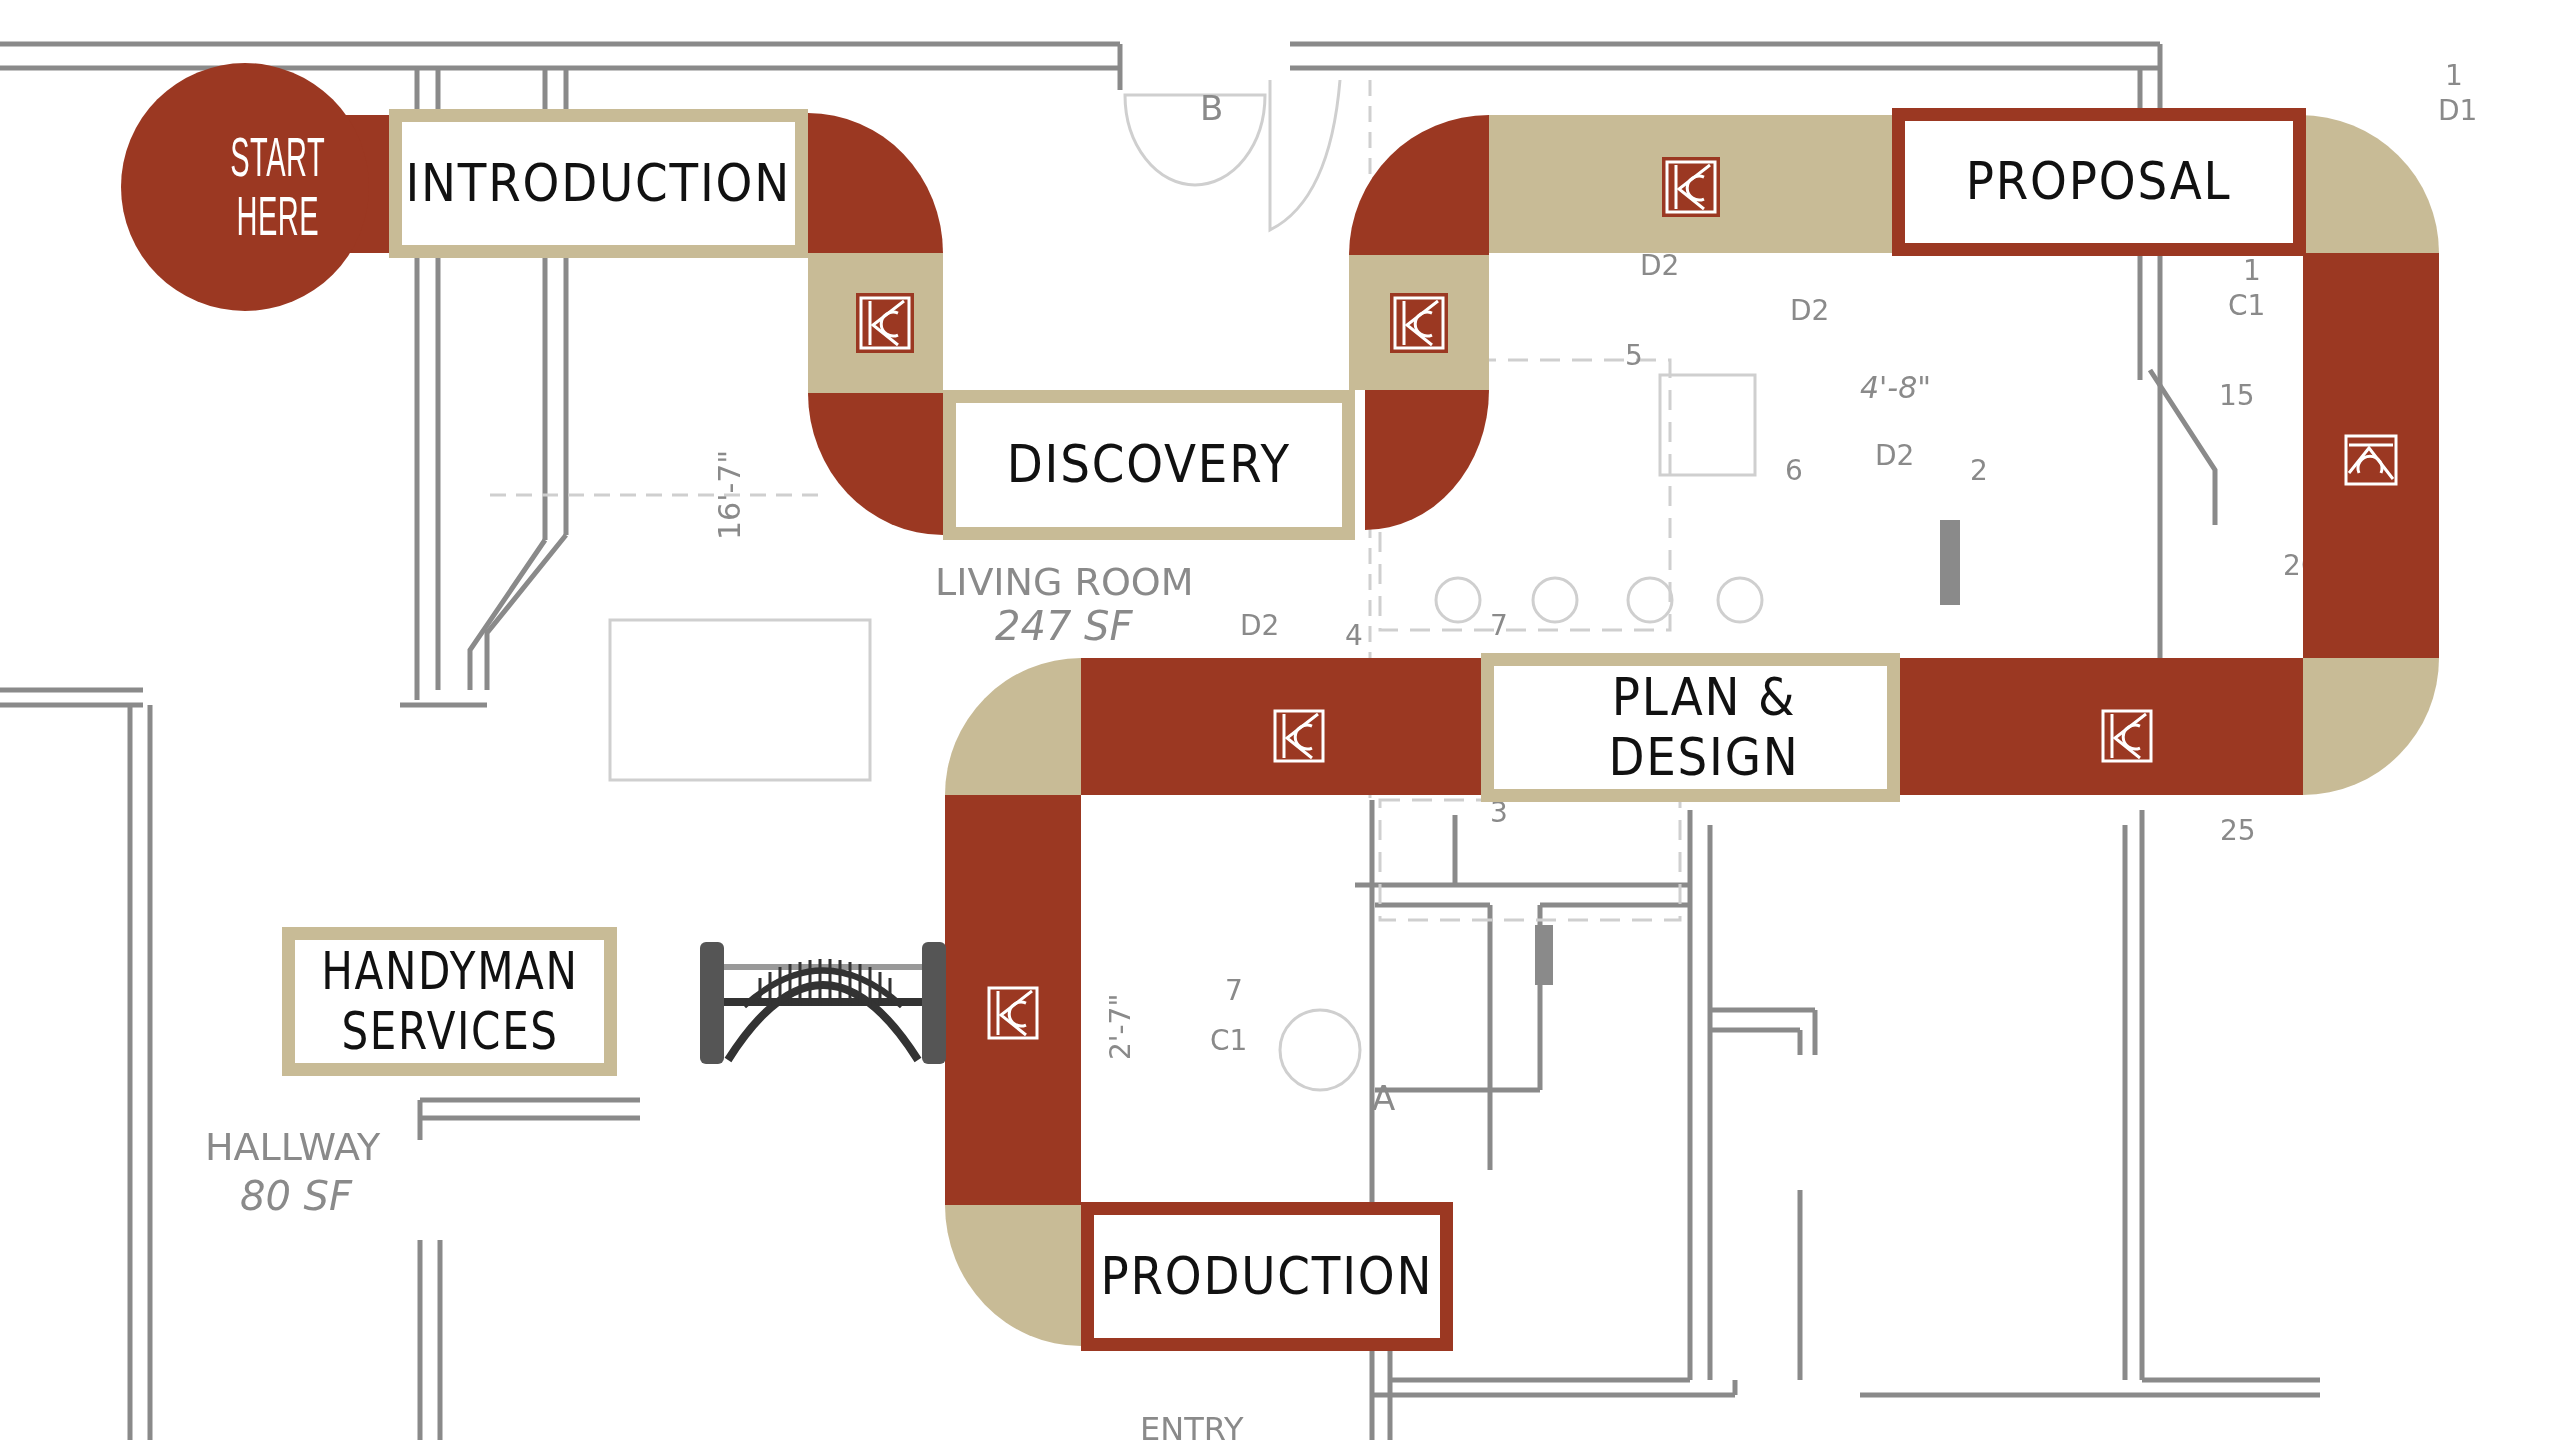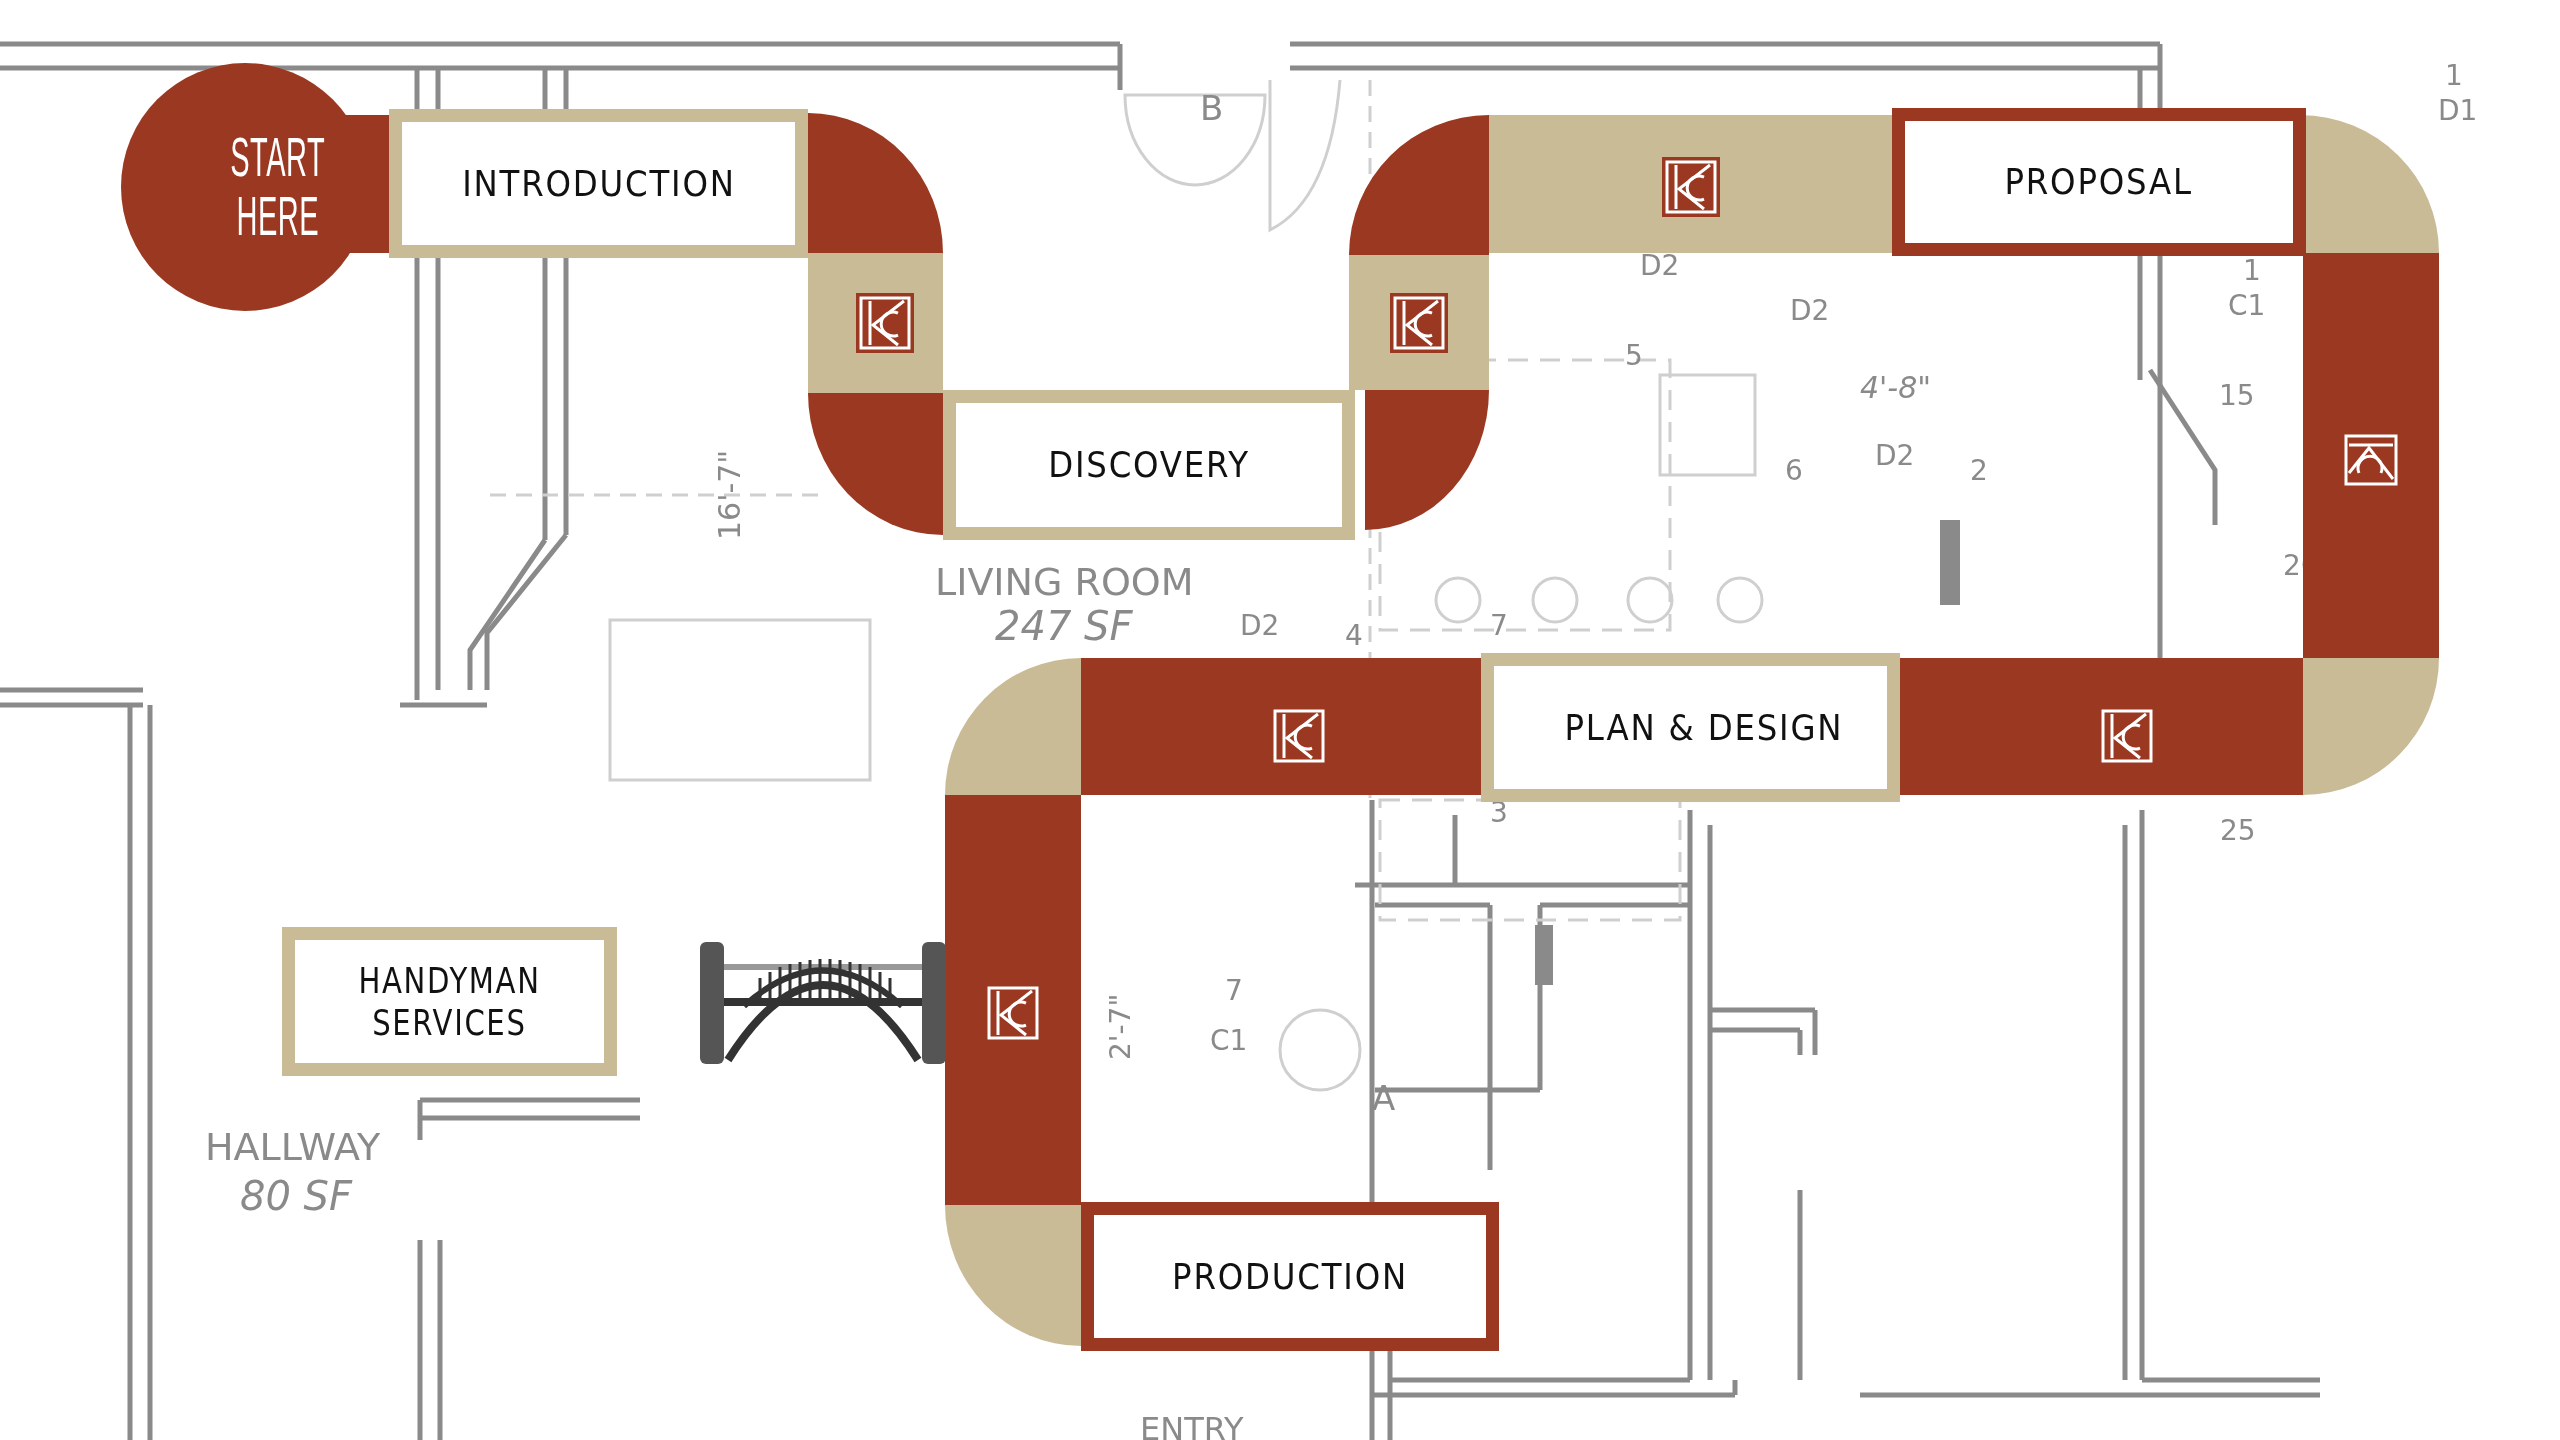--- a/index.html
+++ b/index.html
@@ -2,21 +2,21 @@
 <html><head>
 <meta charset="utf-8">
 <style>
   html, body { margin:0; padding:0; }
   body { width:2560px; height:1440px; position:relative; overflow:hidden; background:#ffffff; font-family:"DejaVu Sans", sans-serif; }
   .plan { position:absolute; left:0; top:0; width:2560px; height:1440px; }
   .plan text { font-family:"DejaVu Sans", sans-serif; fill:#8a8a8a; }
   .abs { position:absolute; box-sizing:border-box; }
   .red { background:#9b3822; }
   .tan { background:#c8bb96; }
-  .label-box { position:absolute; box-sizing:border-box; background:#ffffff; display:flex; align-items:center; justify-content:center; text-align:center; color:#111; font-family:"DejaVu Sans", sans-serif; font-size:36px; letter-spacing:2px; font-weight:normal; line-height:1.15; cursor:pointer; }
+  .label-box { position:absolute; box-sizing:border-box; background:#ffffff; display:flex; align-items:center; justify-content:center; text-align:center; color:#111; font-family:"DejaVu Sans", sans-serif; font-size:52px; letter-spacing:2px; font-weight:normal; line-height:1.15; cursor:pointer; }
   .label-box.tan-border { border:13px solid #c8bb96; }
   .label-box.red-border { border:13px solid #9b3822; }
   .label-box span { transform:scaleX(0.9); display:inline-block; }
   .start { position:absolute; left:121px; top:63px; width:248px; height:248px; border-radius:50%; background:#9b3822; color:#fff; display:flex; align-items:center; justify-content:flex-end; text-align:center; font-family:"Liberation Sans", sans-serif; font-size:56px; line-height:1.05; cursor:pointer; }
   .start span { display:inline-block; transform:scaleX(0.72); letter-spacing:1px; }
   .kc { position:absolute; width:58px; height:60px; }
   .kc svg { width:100%; height:100%; display:block; }
   .bridge { position:absolute; left:700px; top:940px; width:246px; height:126px; }
 </style>
 </head>
@@ -226,21 +226,21 @@
 </div>
 <div class="label-box tan-border" style="left:943px;top:390px;width:412px;height:150px;">
   <span>DISCOVERY</span>
 </div>
 <div class="label-box red-border" style="left:1892px;top:108px;width:414px;height:148px;">
   <span>PROPOSAL</span>
 </div>
 <div class="label-box tan-border" style="left:1481px;top:653px;width:419px;height:149px;padding-left:27px;">
   <span>PLAN &amp; DESIGN</span>
 </div>
-<div class="label-box red-border" style="left:1081px;top:1202px;width:418px;height:149px;">
+<div class="label-box red-border" style="left:1081px;top:1202px;width:372px;height:149px;">
   <span>PRODUCTION</span>
 </div>
 
 <div class="label-box tan-border" style="left:282px;top:927px;width:335px;height:149px;text-decoration:underline;">
   <span><span>HANDYMAN</span><br><span>SERVICES</span></span>
 </div>
 
 <div class="bridge">
   <svg viewBox="0 0 246 126" width="246" height="126">
     <rect x="0" y="2" width="24" height="122" rx="6" fill="#555"></rect>

